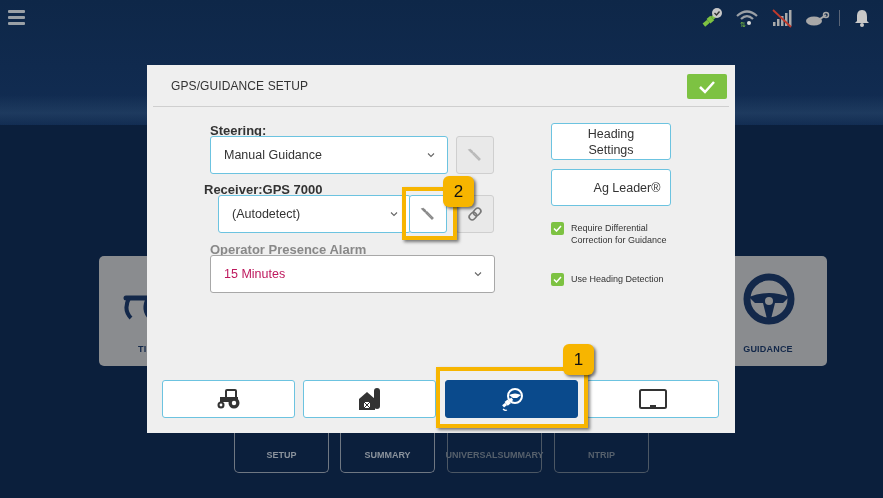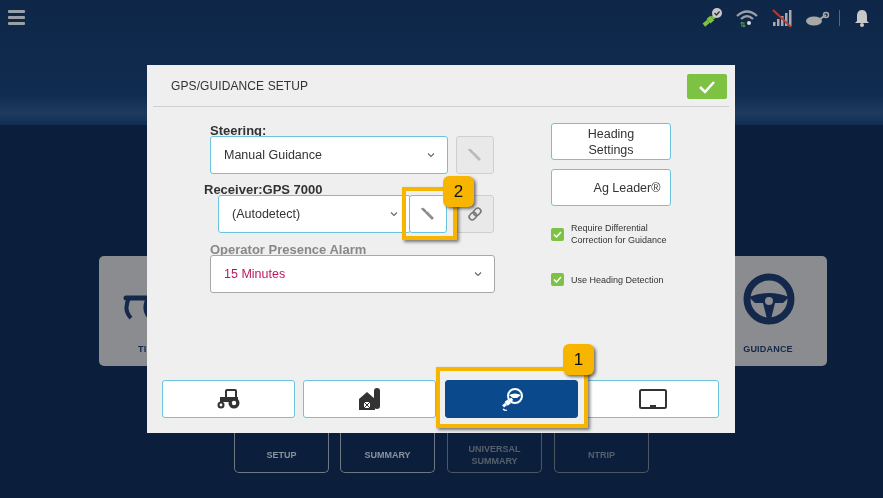--- a/index.html
+++ b/index.html
@@ -66,21 +66,21 @@
   .icon-btn {
     position: absolute; width: 38px; height: 38px; border: 1px solid #cfcfcf; border-radius: 3px;
     background: #e9e9e9; display: flex; align-items: center; justify-content: center; cursor: pointer;
   }
   .icon-btn.active { background: #fff; border-color: #6cc3e0; }
   .side-btn {
     position: absolute; left: 404px; width: 120px; background: #fff; border: 1px solid #6cc3e0; border-radius: 3px;
     text-align: center; font-size: 12.5px; color: #333; line-height: 16px; cursor: pointer;
     display: flex; flex-direction: column; justify-content: center;
   }
-  .chk-row { position: absolute; left: 404px; display: flex; align-items: center; gap: 7px; cursor: pointer; }
+  .chk-row { position: absolute; left: 404px; display: flex; align-items: flex-start; gap: 7px; cursor: pointer; }
   .chk { width: 13px; height: 13px; background: #7dc242; border-radius: 2px; display: flex; align-items: center; justify-content: center; flex: none; }
   .chk-text { font-size: 9px; color: #333; line-height: 12px; }
 
   .tab {
     position: absolute; top: 315px; height: 38px; background: #fff; border: 1px solid #6cc3e0; border-radius: 3px;
     display: flex; align-items: center; justify-content: center; cursor: pointer;
   }
   .tab.selected { background: #0a4a8c; border-color: #0a4a8c; }
 
   .hl-box { position: absolute; border: 4px solid #f7b500; box-shadow: 2px 2px 3px rgba(0,0,0,0.5); pointer-events: none; }
@@ -167,21 +167,21 @@
   <svg style="position:absolute;left:34px;top:17px;" width="52" height="52" viewBox="0 0 52 52">
     <circle cx="26" cy="26" r="22" fill="none" stroke="#13284a" stroke-width="7"></circle>
     <path d="M6 24 Q26 16 46 24 L40 30 L32 30 L28 46 L24 46 L20 30 L12 30 Z" fill="#13284a"></path>
     <circle cx="26" cy="28" r="4" fill="#8a8c8f"></circle>
   </svg>
   <div class="lbl">GUIDANCE</div>
 </div>
 
 <div class="bottom-tile" style="left:234px;">SETUP</div>
 <div class="bottom-tile" style="left:340px;">SUMMARY</div>
-<div class="bottom-tile dim" style="left:447px; flex-direction:column;">
+<div class="bottom-tile dim" style="left:447px; flex-direction:row;">
   <span>UNIVERSAL</span>
   <span>SUMMARY</span>
 </div>
 <div class="bottom-tile dim" style="left:554px;">NTRIP</div>
 
 <div class="modal">
   <div class="modal-title">GPS/GUIDANCE SETUP</div>
   <div class="ok-btn">
     <svg width="18" height="14" viewBox="0 0 18 14">
         <path d="M2 7 L7 12 L16 2" stroke="#fff" stroke-width="2.5" fill="none"></path>

